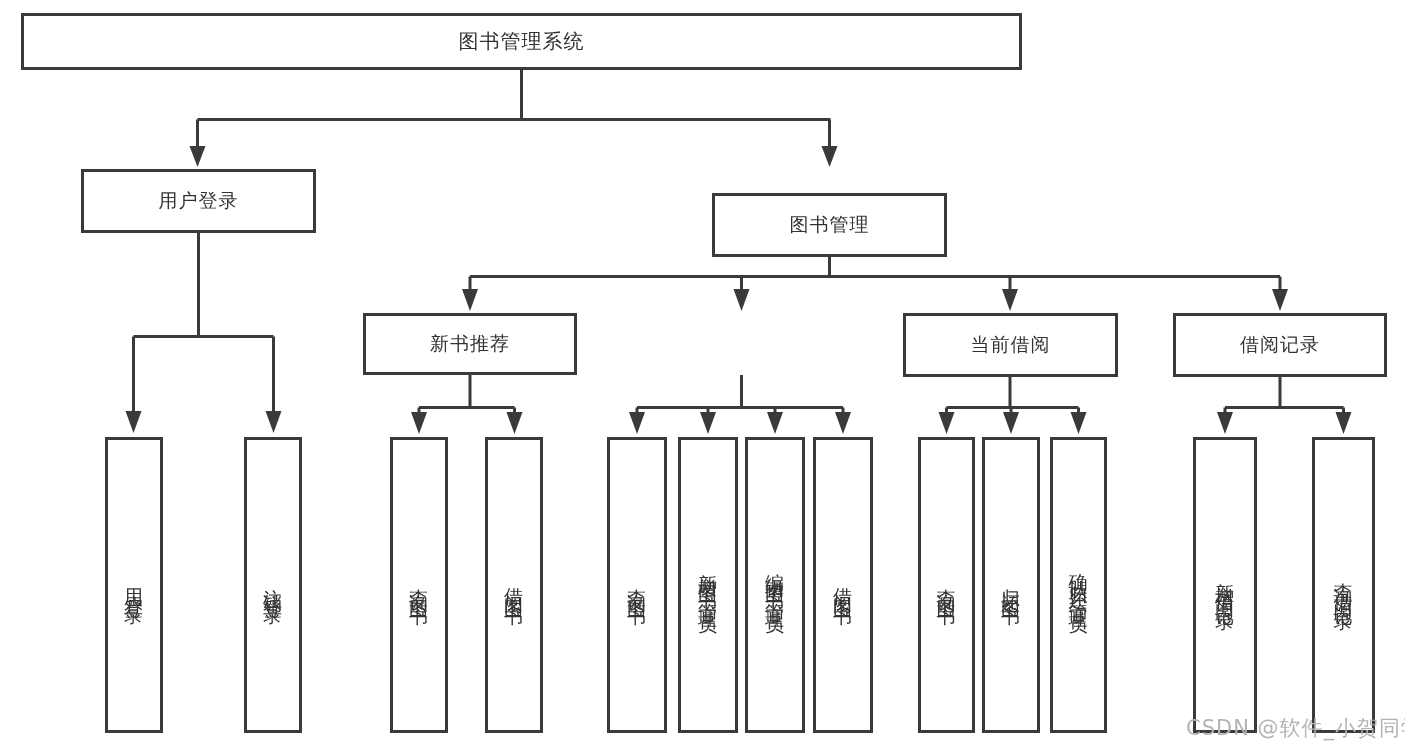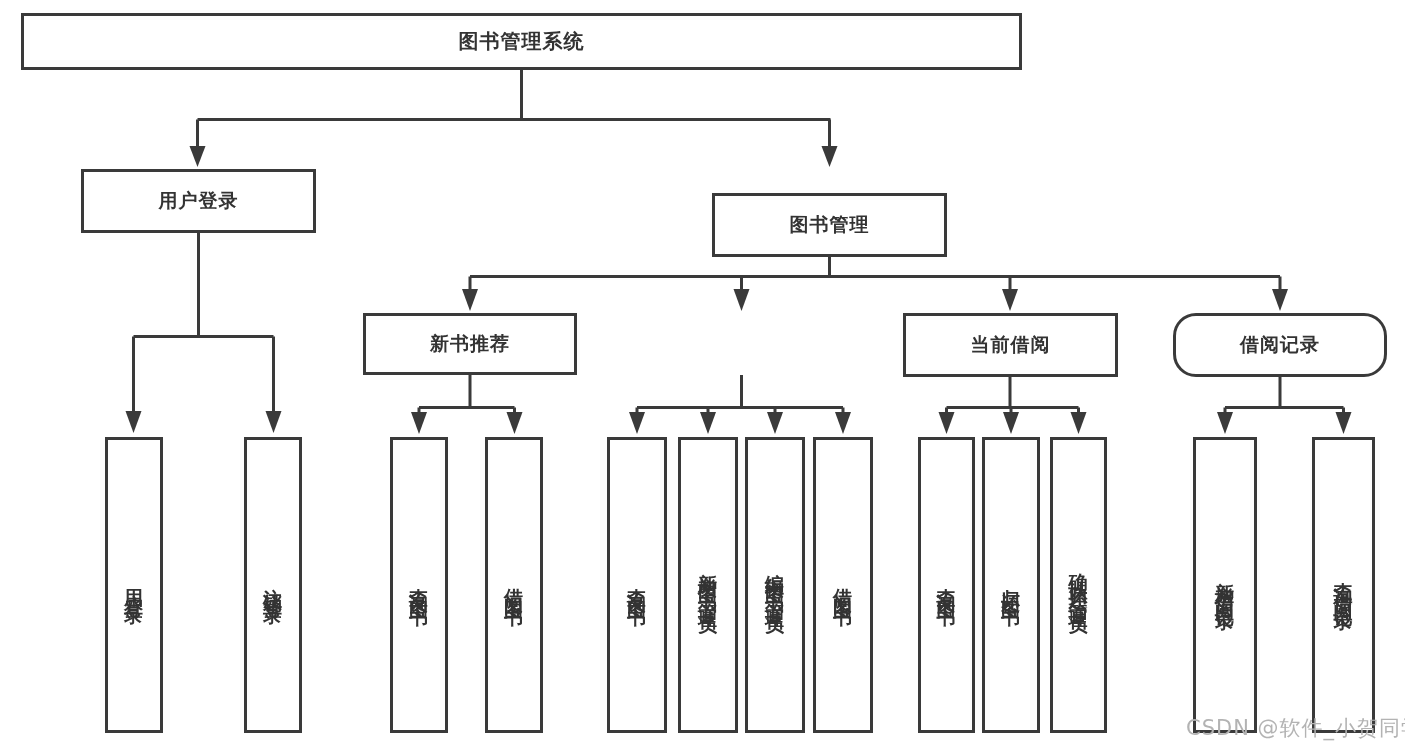--- a/index.html
+++ b/index.html
@@ -13,21 +13,20 @@
   .box{
     position:absolute;
     box-sizing:border-box;
     border:3px solid #3a3a3a;
     background:#ffffff;
     display:flex;
     align-items:center;
     justify-content:center;
     color:#333333;
     text-align:center;
-    font-weight:bold;
   }
   .h-box{font-size:19px;letter-spacing:1px;}
   .root-box{font-size:20px;letter-spacing:1px;}
   .v-box{
     writing-mode:vertical-rl;
     text-orientation:mixed;
     font-size:19px;
     letter-spacing:6px;
     line-height:1;
   }
@@ -85,21 +84,21 @@
     <path class="head" d="M1335.5 412 h16 l-8 22 z"></path>
   </svg>
 
   <div class="box root-box" style="left:21px;top:13px;width:1001px;height:57px;">图书管理系统</div>
 
   <div class="box h-box" style="left:81px;top:169px;width:235px;height:64px;">用户登录</div>
   <div class="box h-box" style="left:712px;top:169px;width:235px;height:64px;margin-top:24px;">图书管理</div>
 
   <div class="box h-box" style="left:363px;top:313px;width:214px;height:62px;">新书推荐</div>
   <div class="box h-box" style="left:903px;top:313px;width:215px;height:64px;">当前借阅</div>
-  <div class="box h-box" style="left:1173px;top:313px;width:214px;height:64px;border-radius:23px;">借阅记录</div>
+  <div class="box h-box" style="left:1173px;top:313px;width:214px;height:64px;">借阅记录</div>
 
   <div class="box v-box leaf" style="left:105px;width:58px;">用户登录</div>
   <div class="box v-box leaf" style="left:244px;width:58px;">注销登录</div>
 
   <div class="box v-box leaf" style="left:390px;width:58px;">查询图书</div>
   <div class="box v-box leaf" style="left:485px;width:58px;">借阅图书</div>
 
   <div class="box v-box leaf" style="left:607px;width:60px;">查询图书</div>
   <div class="box v-box leaf" style="left:678px;width:60px;">新增图书（管理员）</div>
   <div class="box v-box leaf" style="left:745px;width:60px;">编辑图书（管理员）</div>

